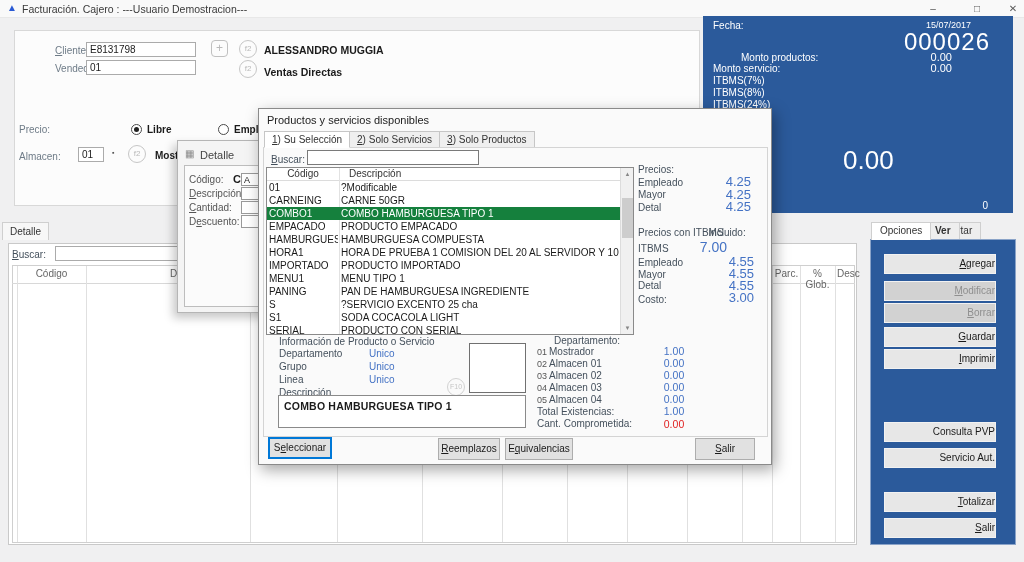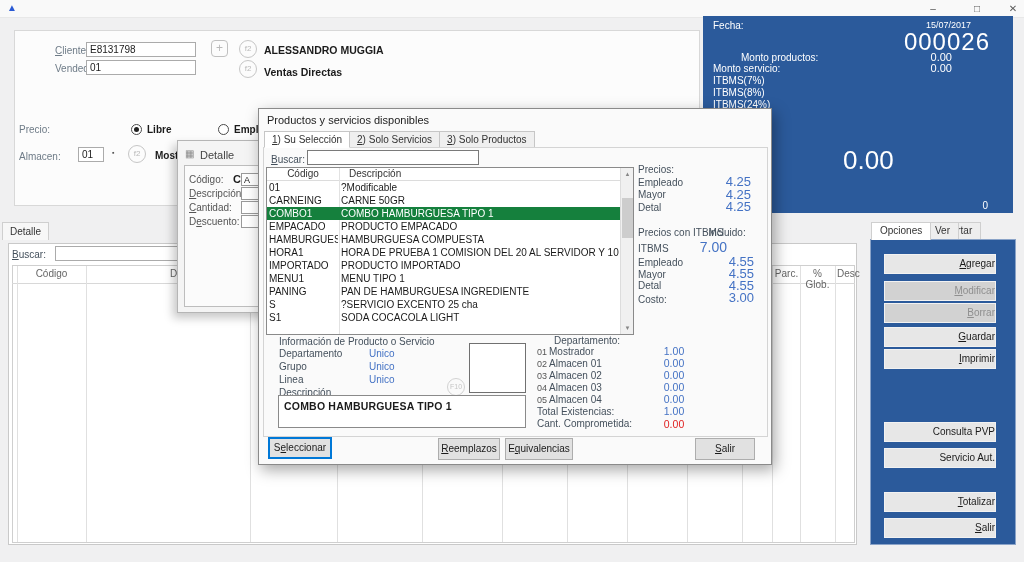--- a/index.html
+++ b/index.html
@@ -83,20 +83,21 @@
 </style>
 </head>
 <body>
 
 <div id="app">
 
   <div class="abs" style="left:655px; top:2px; font-size:10px; color:#23457e; opacity:.55;">Factura Numero:</div>
 
   <div id="titlebar" class="abs">
     <span class="abs" style="left:7px; top:2px; font-size:10px; color:#2a5ad4;">▲</span>
+    <span class="abs" style="left:22px; top:3px; font-size:10.5px; color:#3a3a3a;">Facturación. Cajero : ---Usuario Demostracion---</span>
     <span class="winbtn" style="left:922px;">–</span>
     <span class="winbtn" style="left:966px;">□</span>
     <span class="winbtn" style="left:1002px;">✕</span>
   </div>
 
   <div id="summary" class="abs">
     <span class="row-lbl" style="top:4px;">Fecha:</span>
     <span class="abs white" style="right:42px; top:4px; font-size:9px;">15/07/2017</span>
     <span class="abs white" style="right:23px; top:12px; font-size:24px; letter-spacing:1px;">000026</span>
     <span class="row-lbl" style="top:36px;padding-left:28px;">Monto productos:</span>
@@ -154,21 +155,21 @@
   <div class="vline" style="left:567px;"></div>
   <div class="vline" style="left:627px;"></div>
   <div class="vline" style="left:687px;"></div>
   <div class="vline" style="left:742px;"></div>
   <div class="vline" style="left:772px;"></div>
   <div class="vline" style="left:800px;"></div>
   <div class="vline" style="left:835px;"></div>
 
   <div class="rtab active" style="left:871px;"><span>Opciones</span></div>
   <div class="rtab" style="left:926px;"><span>Importar</span></div>
-  <div class="rtab" style="left:926px;"><span>Ver</span></div>
+  <div class="rtab" style="left:926px;font-weight:bold;"><span>Ver</span></div>
   <div id="rightpanel" class="abs">
     <div class="rbtn" style="top:14px;"><u>A</u>gregar</div>
     <div class="rbtn disabled" style="top:41px;"><u>M</u>odificar</div>
     <div class="rbtn disabled" style="top:63px;"><u>B</u>orrar</div>
     <div class="rbtn" style="top:87px;"><u>G</u>uardar</div>
     <div class="rbtn" style="top:109px;padding-left:22px;"><u>I</u>mprimir</div>
     <div class="rbtn" style="top:182px;">Consulta PVP</div>
     <div class="rbtn" style="top:208px;">Servicio Aut.</div>
     <div class="rbtn" style="top:252px;"><u>T</u>otalizar</div>
     <div class="rbtn" style="top:278px;"><u>S</u>alir</div>
@@ -242,20 +243,24 @@
           <span class="c0">PANING</span>
           <span class="c1">PAN DE HAMBURGUESA INGREDIENTE</span>
         </div>
       <div class="prow" style="top:130px;">
           <span class="c0">S</span>
           <span class="c1">?SERVICIO EXCENTO 25 cha</span>
         </div>
       <div class="prow" style="top:143px;">
           <span class="c0">S1</span>
           <span class="c1">SODA COCACOLA LIGHT</span>
+        </div>
+      <div class="prow" style="top:156px;">
+          <span class="c0">SERIAL</span>
+          <span class="c1">PRODUCTO CON SERIAL</span>
         </div>
       <div id="pscroll">
         <span class="scrarr" style="top:0;">▲</span>
         <div id="pthumb"></div>
         <span class="scrarr" style="bottom:0;">▼</span>
       </div>
     </div>
 
     <span class="pricelbl" style="top:55px;">Precios:</span>
     <span class="pricelbl" style="top:68px;">Empleado</span>

